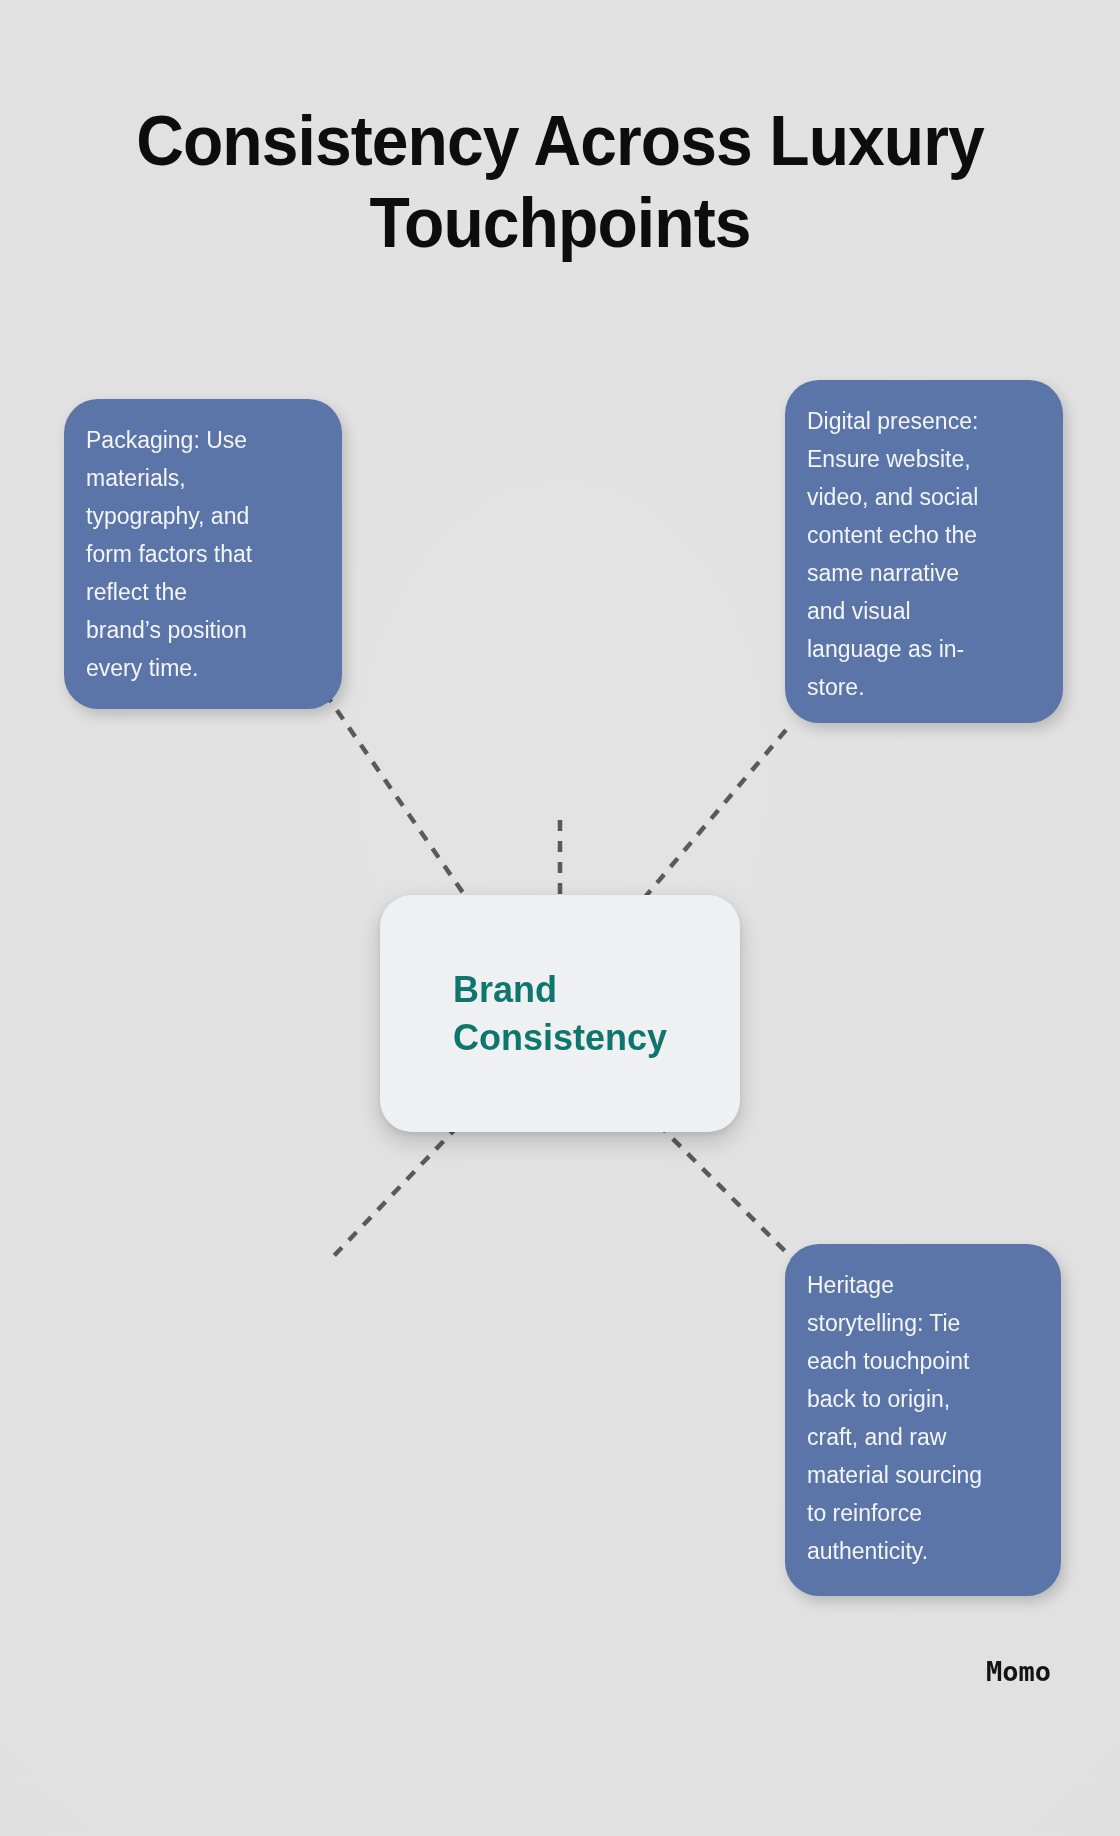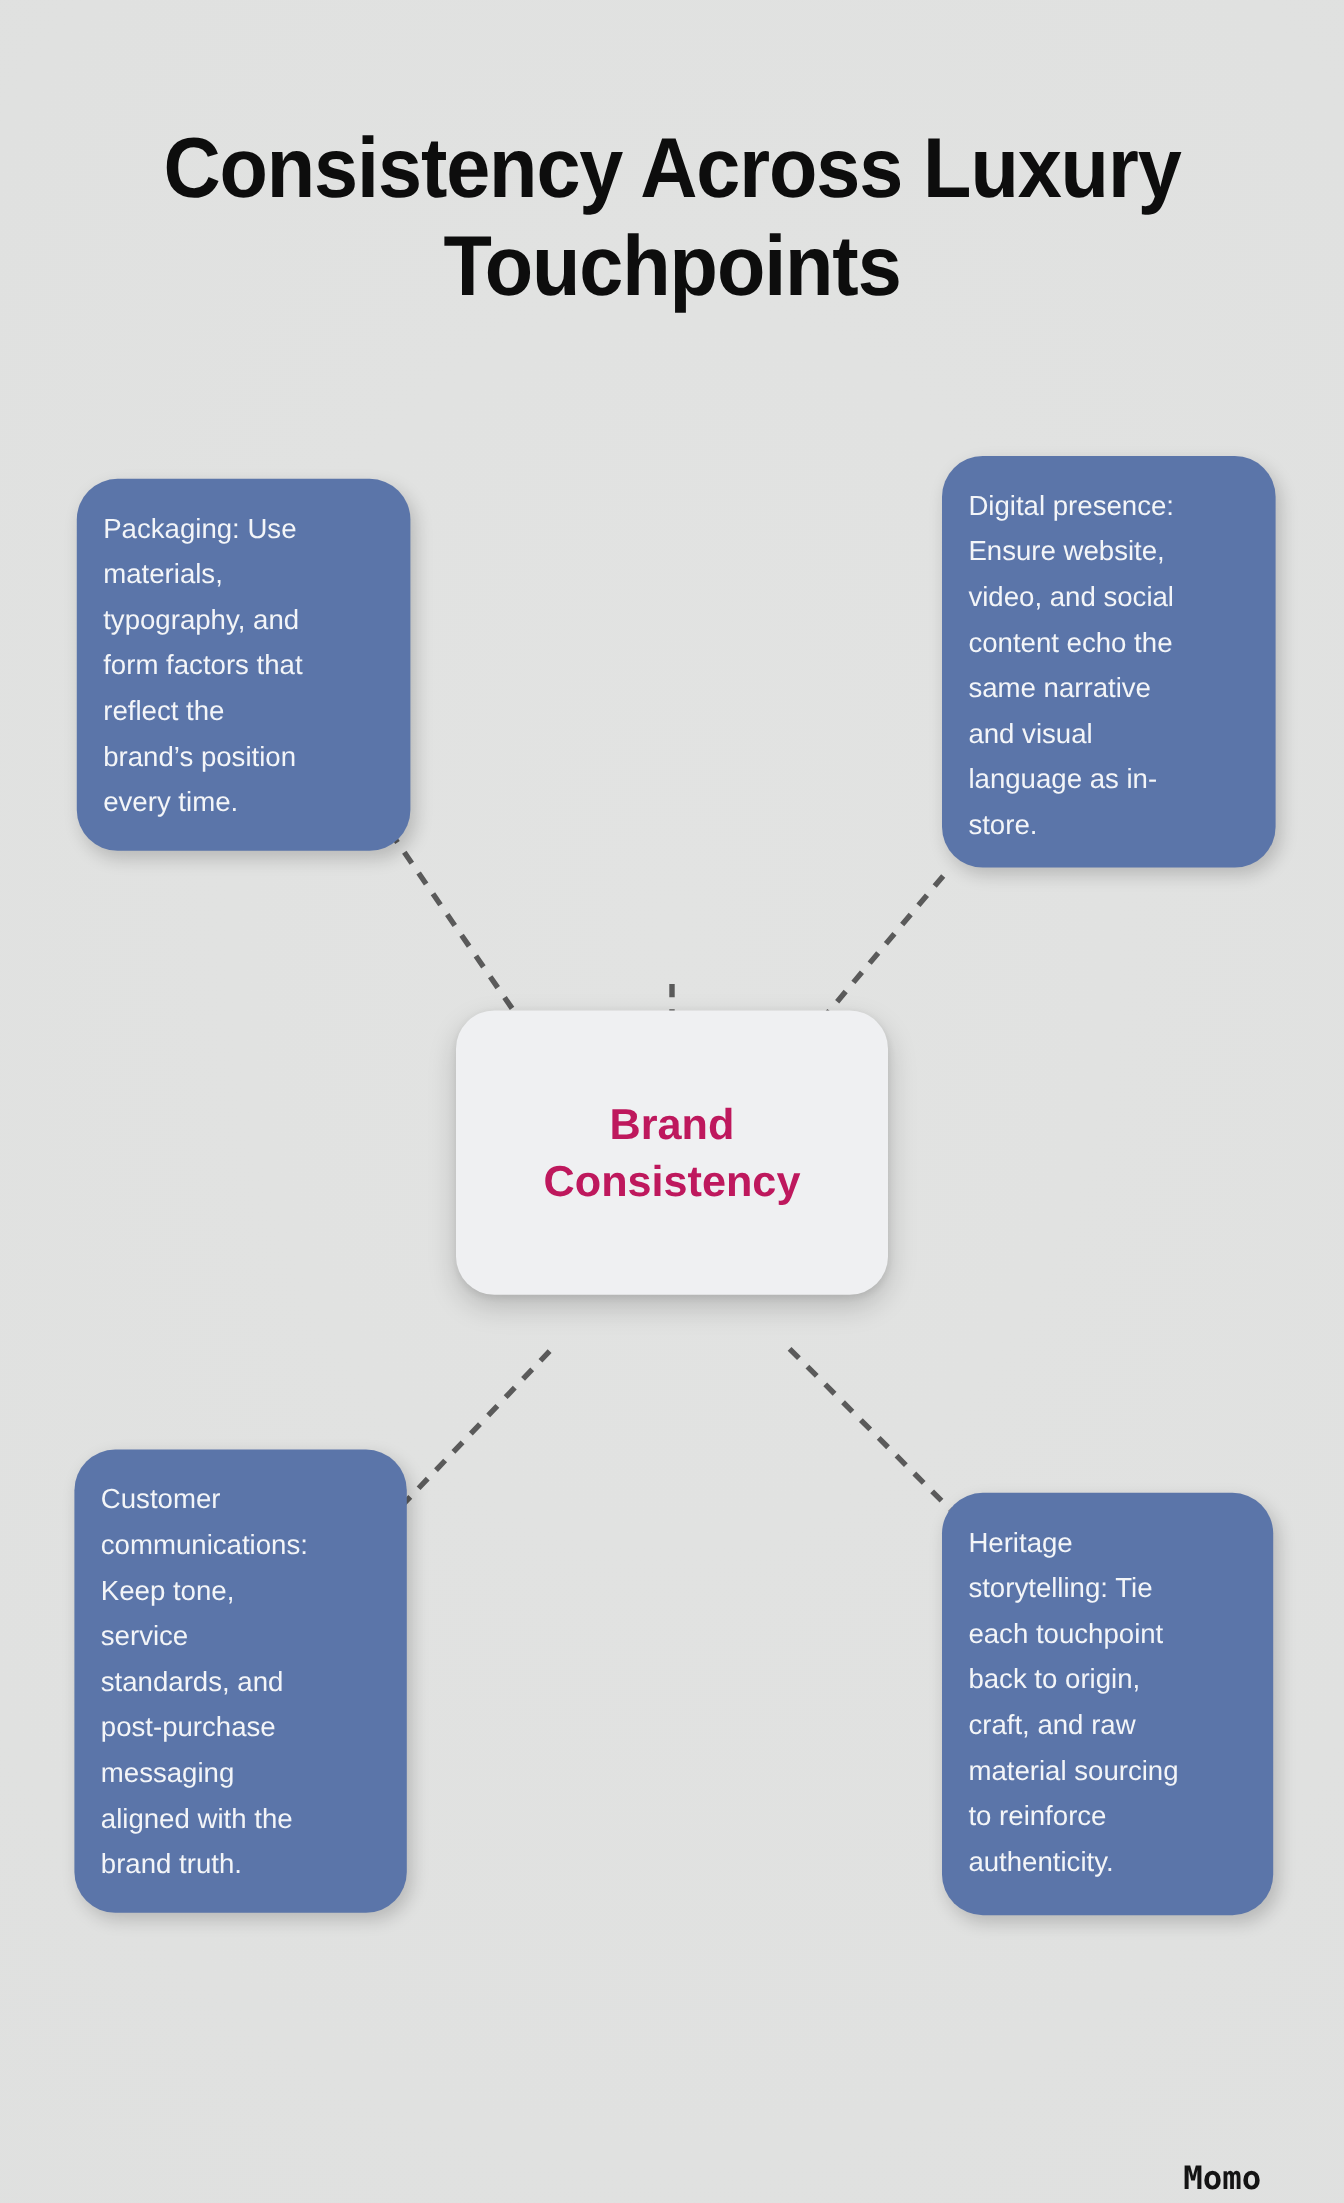--- a/index.html
+++ b/index.html
@@ -57,41 +57,40 @@
   }
   .node-packaging   { left: 64px;  top: 399px;  width: 278px; height: 310px; }
   .node-retail      { left: 419px; top: 398px;  width: 281px; height: 426px; }
   .node-digital     { left: 785px; top: 380px;  width: 278px; height: 343px; }
   .node-customer    { left: 62px;  top: 1208px; width: 277px; height: 386px; }
   .node-heritage    { left: 785px; top: 1244px; width: 276px; height: 352px; }
   .center-node {
     position: absolute;
     z-index: 3;
     left: 380px;
-    top: 842px;
+    top: 895px;
     width: 360px;
     height: 237px;
     box-sizing: border-box;
     background: #eff0f2;
     border-radius: 32px;
     box-shadow: 0 10px 24px rgba(0,0,0,0.18), 0 2px 6px rgba(0,0,0,0.08);
     display: flex;
     align-items: center;
     justify-content: center;
-    text-align: center;
-    color: #be185d;
+    color: #0f766e;
     font-size: 36px;
     line-height: 48px;
     font-weight: bold;
     white-space: pre-line;
   }
   .watermark {
     position: absolute;
     left: 986px;
-    top: 1800px;
+    top: 1656px;
     font-family: "DejaVu Sans Mono", monospace;
     font-weight: bold;
     font-size: 27px;
     color: #141414;
     letter-spacing: 0px;
   }
 </style>
 </head>
 <body>
 
@@ -122,29 +121,20 @@
 video, and social
 content echo the
 same narrative
 and visual
 language as in-
 store.</div>
 
   <div class="center-node">Brand
 Consistency</div>
 
-  <div class="node node-customer">Customer
-communications:
-Keep tone,
-service
-standards, and
-post-purchase
-messaging
-aligned with the
-brand truth.</div>
 
   <div class="node node-heritage">Heritage
 storytelling: Tie
 each touchpoint
 back to origin,
 craft, and raw
 material sourcing
 to reinforce
 authenticity.</div>
 

